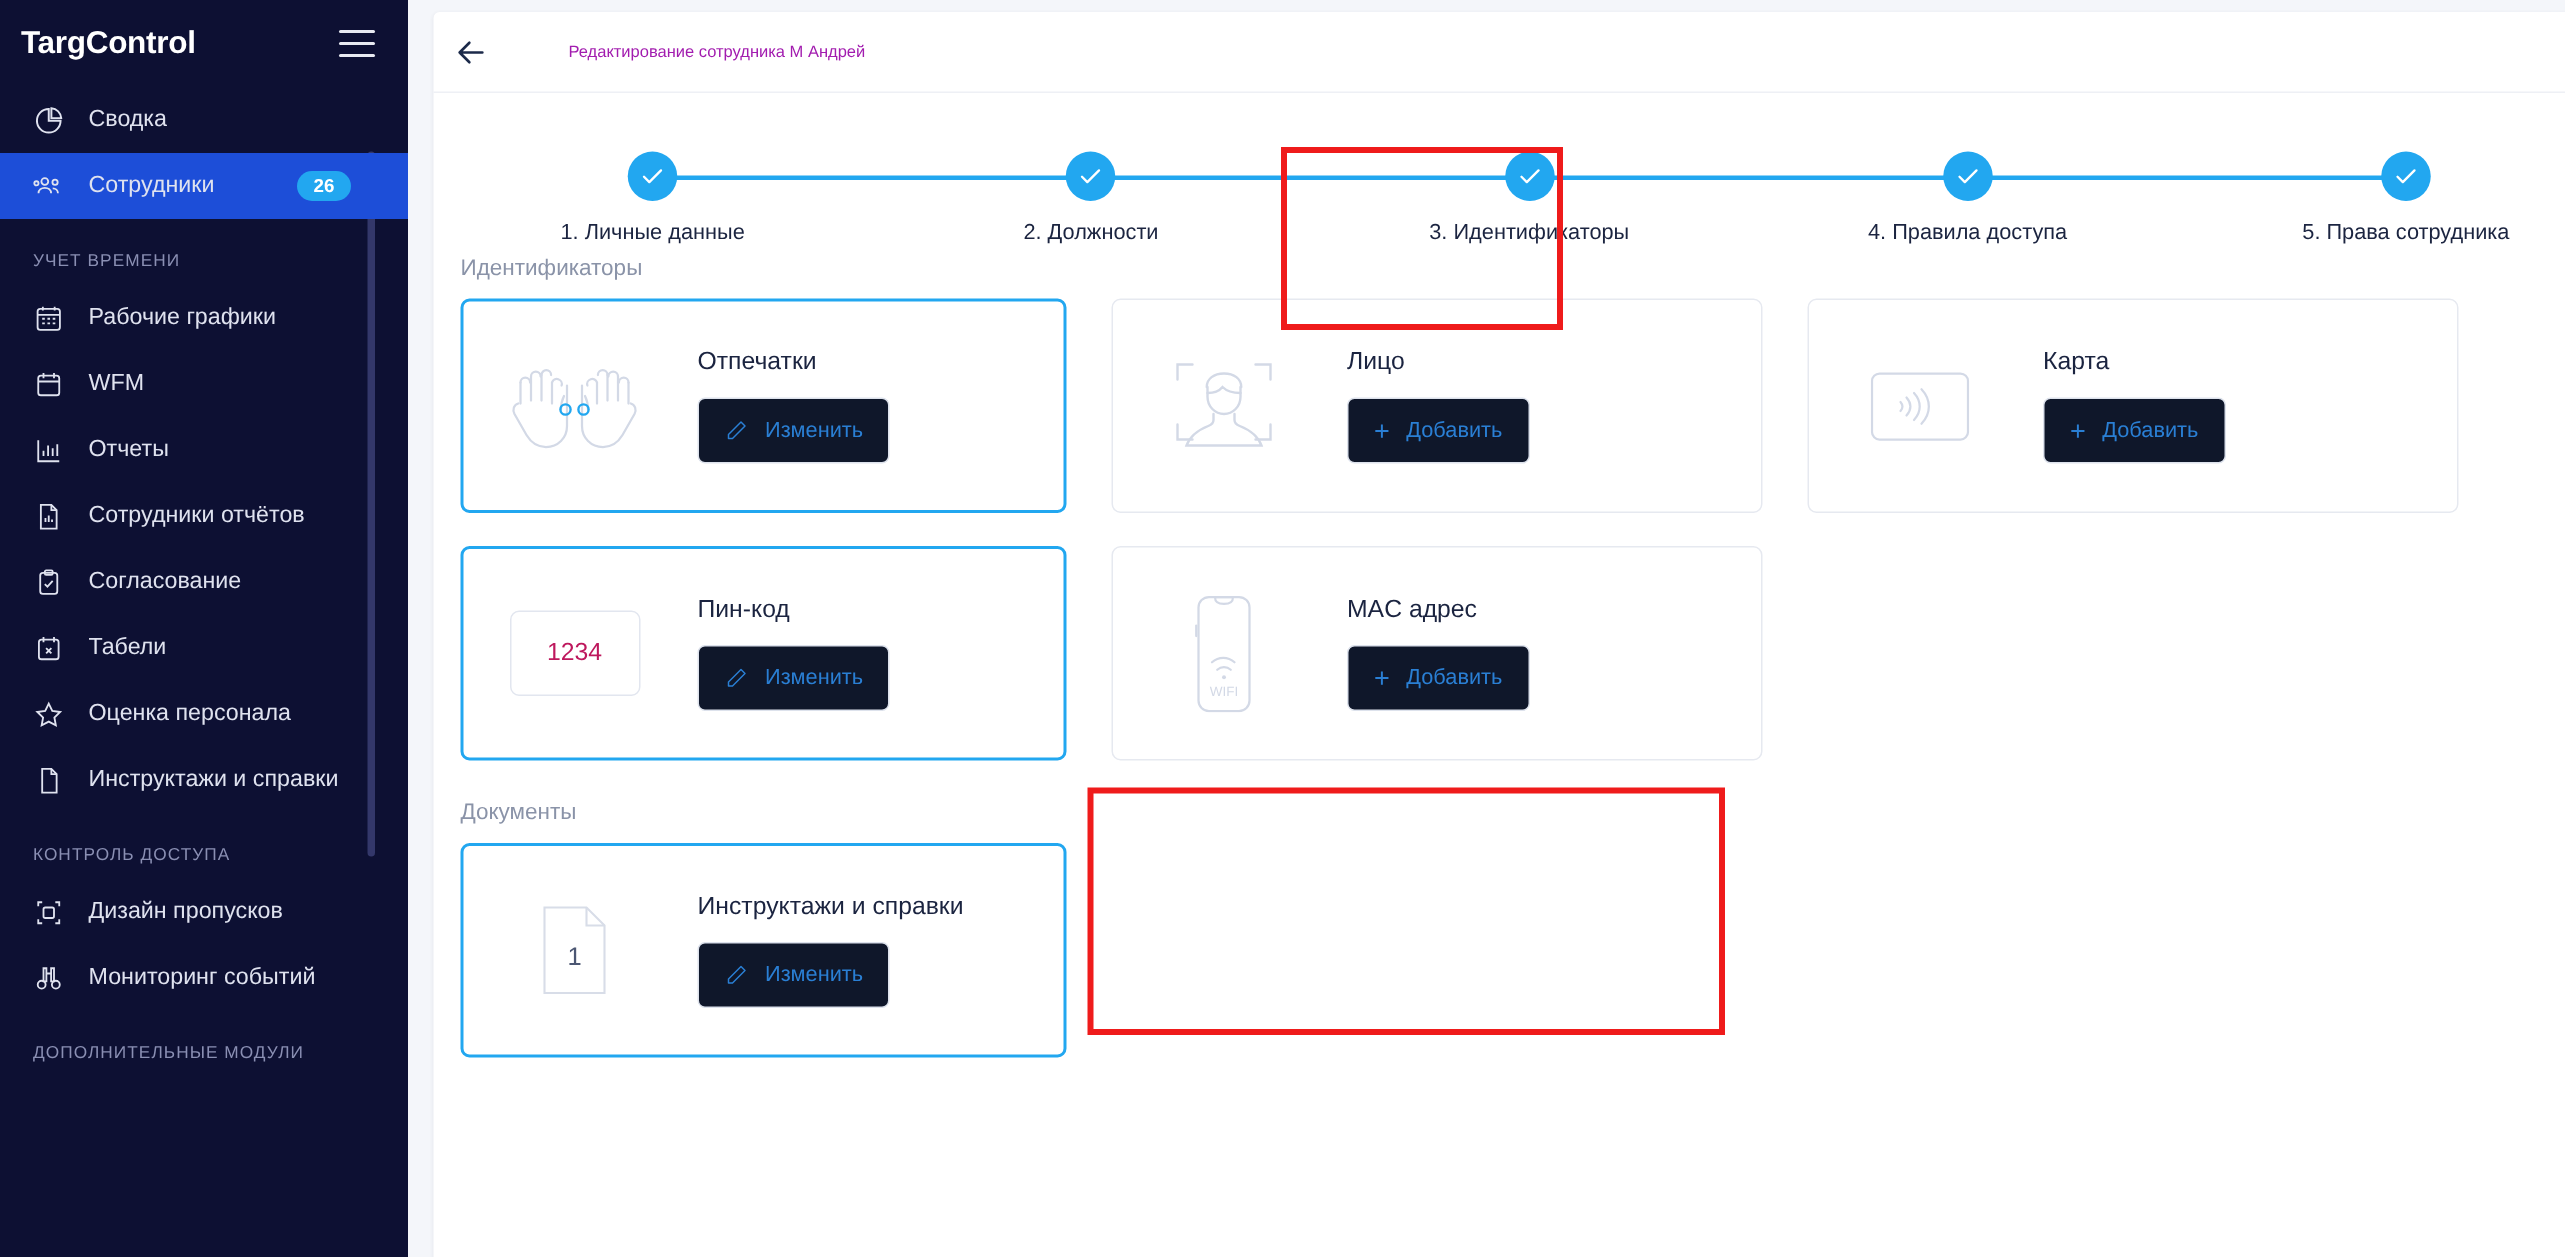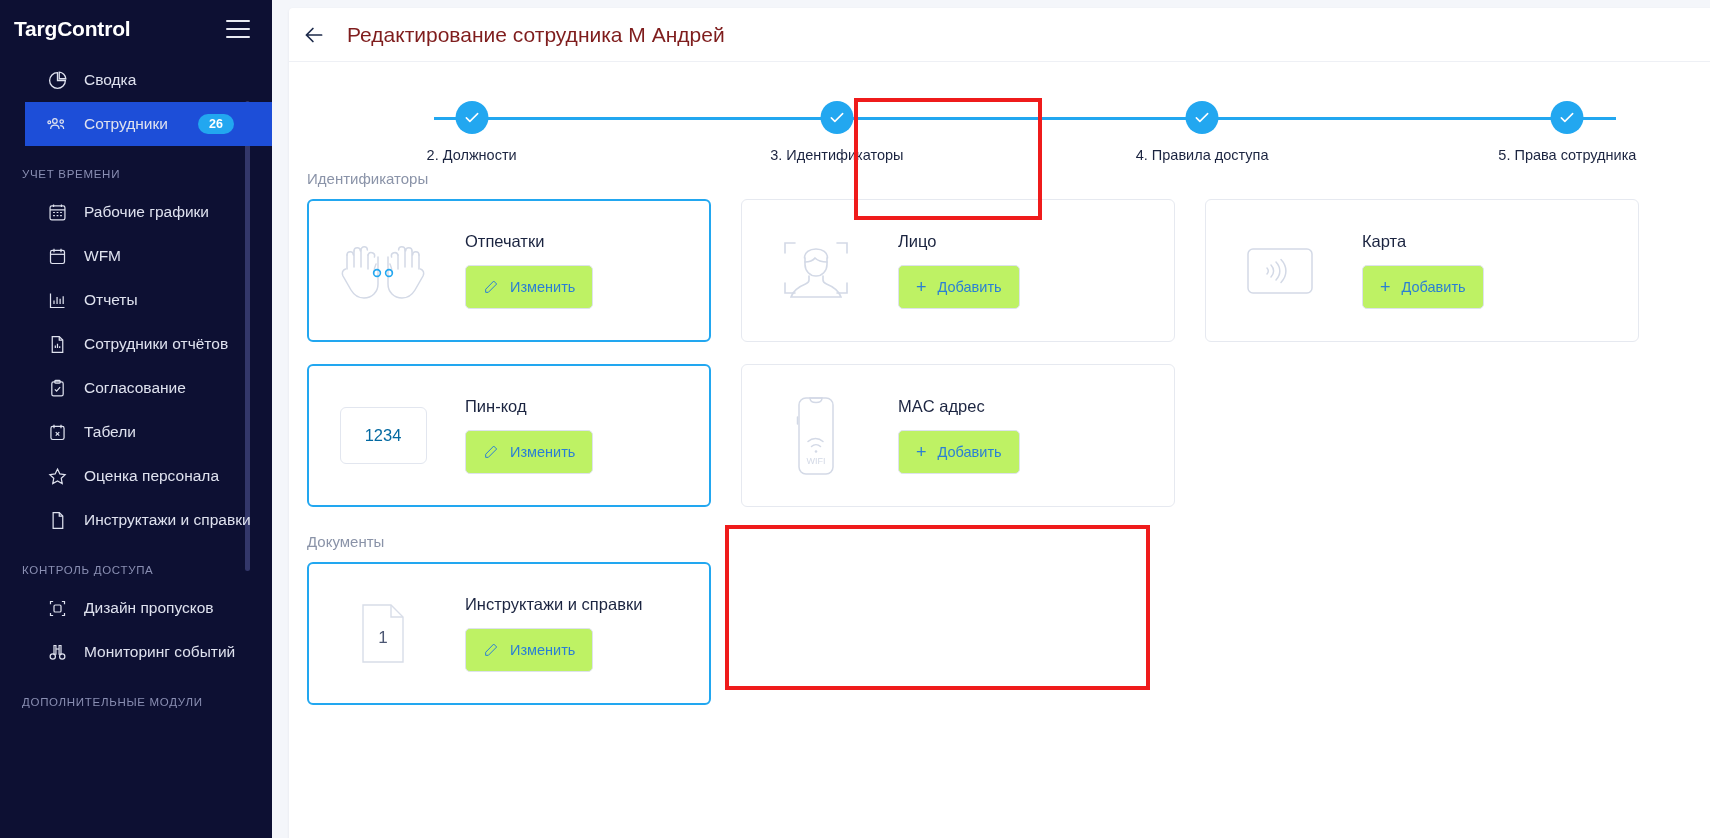--- a/index.html
+++ b/index.html
@@ -41,21 +41,21 @@
     background: #33376a; border-radius: 3px;
   }
 
   .sb-group-title {
     font-size: 11.5px; letter-spacing: .7px; color: #8a8fb3;
     padding: 22px 11px 10px 22px; text-transform: uppercase;
   }
   .sb-item {
     height: 44px; display: flex; align-items: center;
     padding-left: 22px; gap: 16px; cursor: pointer;
-    font-size: 15.5px; color: #dfe2ef; position: relative; margin-left: 25px;
+    font-size: 15.5px; color: #dfe2ef; position: relative;
   }
   .sb-item.active { background: #1d4ed8; }
   .sb-ico { width: 21px; height: 21px; flex: 0 0 21px; display:block; color:#dfe2ef; }
   .sb-ico svg { width: 21px; height: 21px; display: block; }
   .sb-label { flex: 1 1 auto; white-space: nowrap; }
   .sb-badge {
     margin-right: 38px; background: #22a7f0; color: #fff;
     font-size: 12.5px; font-weight: bold;
     border-radius: 11px; padding: 3px 11px; min-width: 36px; text-align: center;
   }
@@ -69,21 +69,21 @@
     position: absolute; left: 17px; top: 8px; right: -40px; bottom: -10px;
     background: #ffffff; border-radius: 4px;
     box-shadow: 0 1px 3px rgba(20,30,60,.07);
   }
   .panel-head {
     height: 54px; display: flex; align-items: center; gap: 20px;
     padding-left: 12px; border-bottom: 1px solid #eef0f5;
   }
   .back-arrow { width: 26px; height: 26px; color: #1c2a4a; cursor: pointer; }
   .back-arrow svg { width: 26px; height: 26px; display:block; }
-  .panel-title { font-size: 21px; color: #7f1d1d; }
+  .panel-title { font-size: 11px; color: #a21caf; margin-left: 32px; }
 
   
   .stepper { position: relative; height: 108px; margin-top: 3px; }
   .step-line {
     position: absolute; left: 145px; right: 134px; top: 52px; height: 3px;
     background: #22a7f0;
   }
   .steps { position: absolute; inset: 0; display: flex; }
   .step { flex: 1 1 0; position: relative; }
   .step-dot {
@@ -116,31 +116,31 @@
     height: 143px; border: 1px solid #e6e9f0; border-radius: 6px;
     background: #fff; display: flex; align-items: center; gap: 10px;
     padding: 0 18px; cursor: pointer;
   }
   .card.filled { border: 2px solid #22a7f0; }
   .card-ico { width: 112px; flex: 0 0 112px; display: flex; align-items: center; justify-content: center; color: #ccd3e2; }
   .card-ico svg { display: block; }
   .card-body { display: flex; flex-direction: column; gap: 14px; margin-left: 16px; }
   .card-name { font-size: 16.5px; color: #1b2440; }
   .btn {
-    border: 1px solid #dde2ec; border-radius: 5px; background: #bef264;
+    border: 1px solid #dde2ec; border-radius: 5px; background: #0f172a;
     height: 44px; padding: 0 17px; display: inline-flex; align-items: center;
     gap: 11px; font-size: 14.5px; color: #2a7fd4; cursor: pointer; align-self: flex-start;
   }
   .btn svg { width: 16px; height: 16px; display:block; }
   .btn .plus { font-size: 18px; line-height: 1; color: #2a7fd4; }
 
   .pin-box {
     width: 87px; height: 57px; border: 1px solid #e2e6ef; border-radius: 6px;
     display: flex; align-items: center; justify-content: center;
-    font-size: 16.5px; color: #0369a1;
+    font-size: 16.5px; color: #be185d;
   }
   .doc-box {
     width: 48px; height: 59px; position: relative;
     display: flex; align-items: center; justify-content: center;
     font-size: 17px; color: #4b5672;
   }
   .doc-box svg { position: absolute; inset: 0; width: 48px; height: 59px; }
   .doc-num { position: relative; z-index: 2; padding-top: 8px; }
   .docs-wrap { padding-top: 26px; }
 </style>
@@ -310,20 +310,28 @@
           <svg viewBox="0 0 24 24" fill="none" stroke="#1c2a4a" stroke-width="1.6" stroke-linecap="round" stroke-linejoin="round">
             <path d="M19 12H5M11 6l-6 6 6 6"></path>
           </svg>
         </span>
         <span class="panel-title">Редактирование сотрудника М Андрей</span>
       </div>
 
       <div class="stepper">
         <div class="step-line"></div>
         <div class="steps">
+          <div class="step">
+            <span class="step-dot">
+              <svg viewBox="0 0 24 24" fill="none" stroke="#fff" stroke-width="2.2" stroke-linecap="round" stroke-linejoin="round">
+                  <path d="M4 12.5l5 5L20 6.5"></path>
+                </svg>
+            </span>
+            <span class="step-label">1. Личные данные</span>
+          </div>
           <div class="step">
             <span class="step-dot">
               <svg viewBox="0 0 24 24" fill="none" stroke="#fff" stroke-width="2.2" stroke-linecap="round" stroke-linejoin="round">
                   <path d="M4 12.5l5 5L20 6.5"></path>
                 </svg>
             </span>
             <span class="step-label">2. Должности</span>
           </div>
           <div class="step">
             <span class="step-dot">

